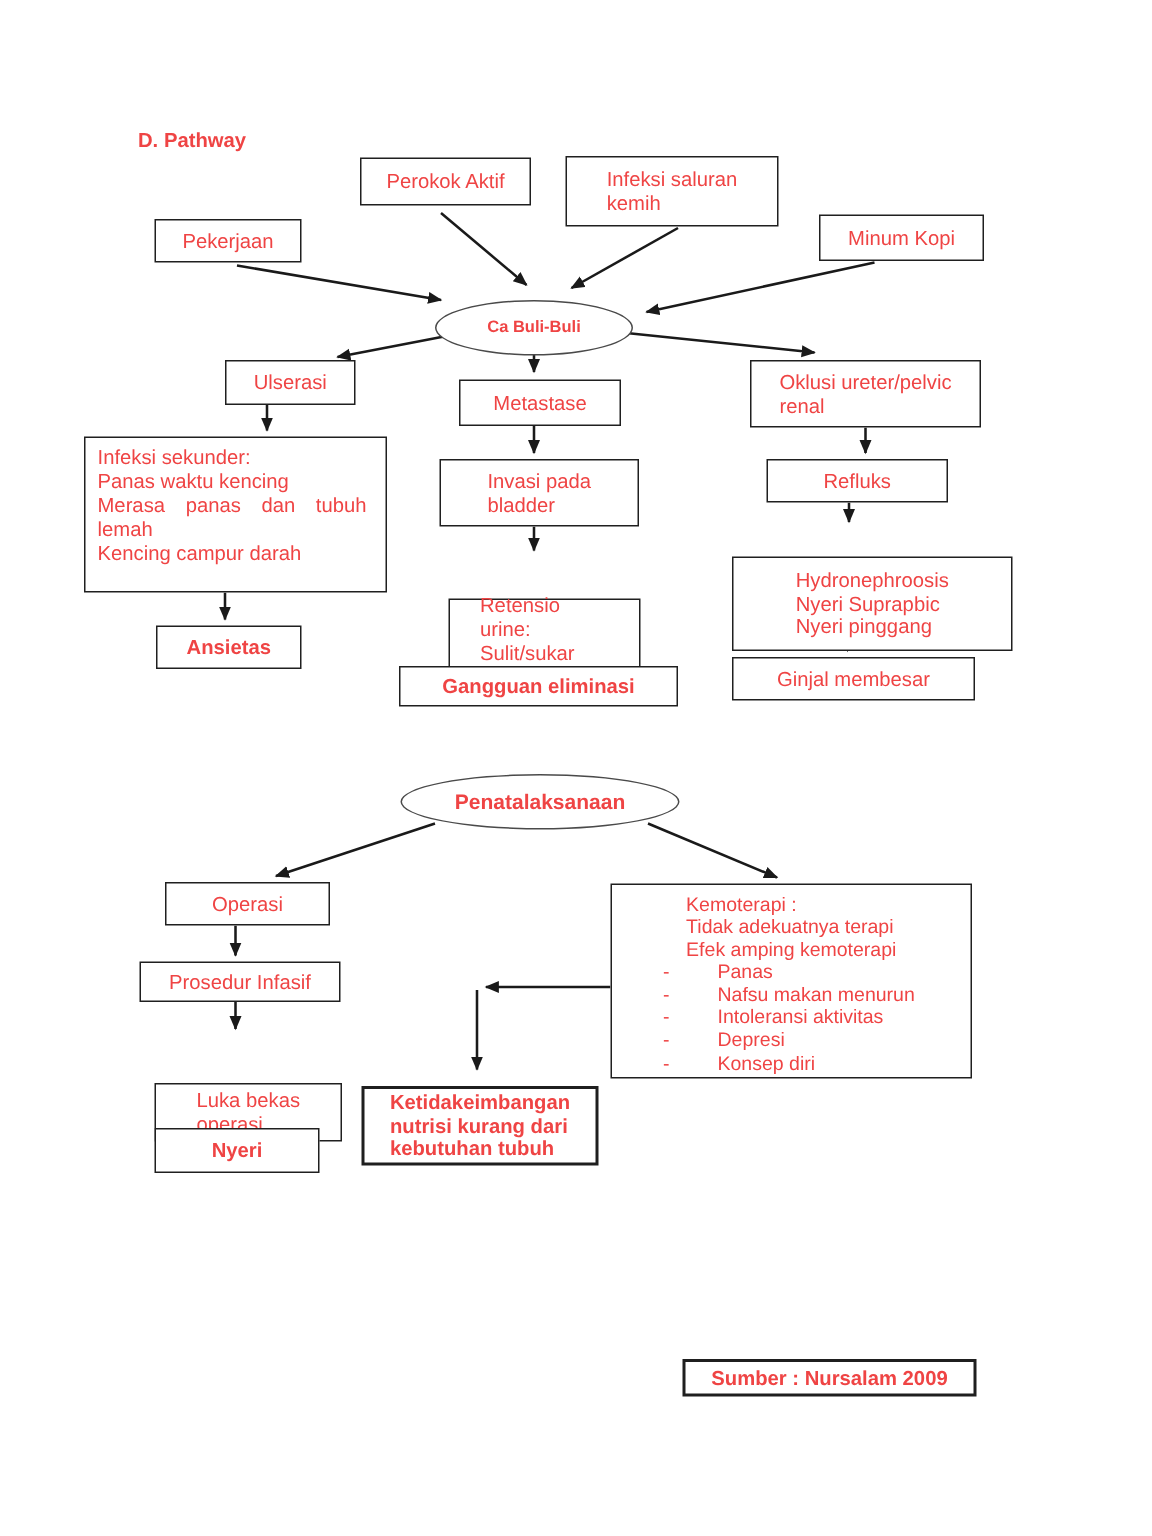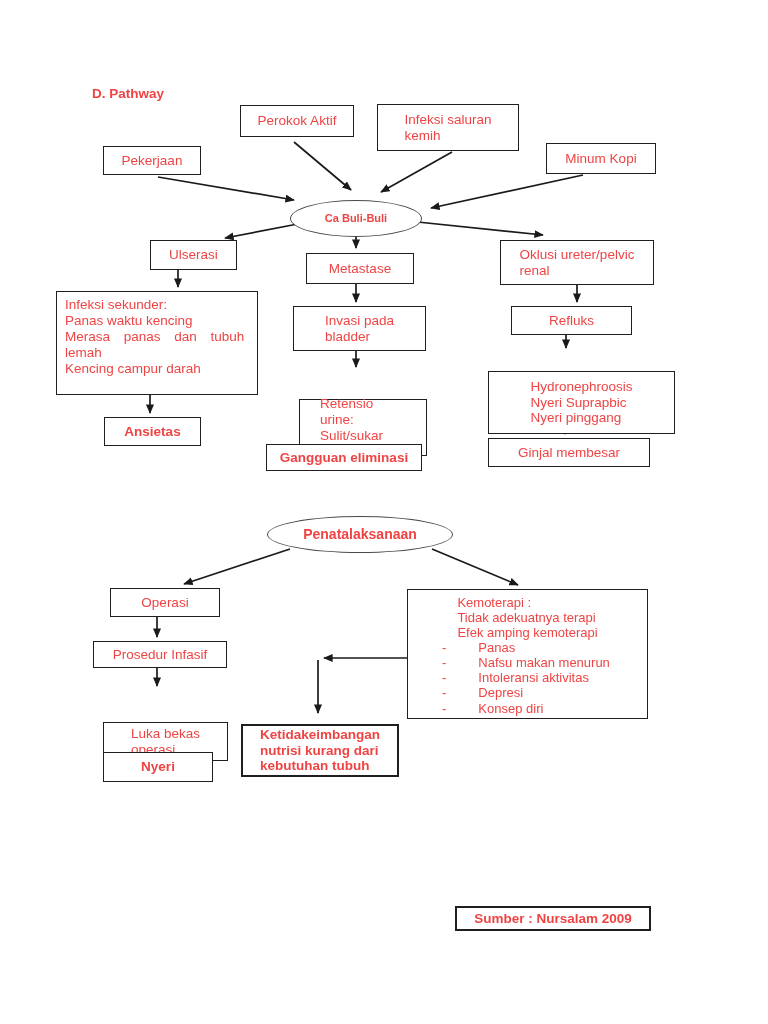--- a/index.html
+++ b/index.html
@@ -95,21 +95,21 @@
 
   <div class="node" style="left:306px; top:253px; width:108px; height:31px;">Metastase</div>
 
   <div class="node pre" style="left:293px; top:306px; width:133px; height:45px;">Invasi pada
 bladder</div>
 
   <div class="node pre leftbox retensio" style="left:299px; top:371px; width:128px; height:57px;">Retensio urine:
 Sulit/sukar
 kencing</div>
 
-  <div class="node bold" style="left:266px; top:444px; width:156px; height:27px;">Gangguan eliminasi</div>
+  <div class="node bold" style="left:266px; top:444px; width:186px; height:27px;">Gangguan eliminasi</div>
 
   <div class="node pre" style="left:500px; top:240px; width:154px; height:45px;">Oklusi ureter/pelvic
 renal</div>
 
   <div class="node" style="left:511px; top:306px; width:121px; height:29px;">Refluks</div>
 
   <div class="node pre" style="left:488px; top:352px; width:187px; height:63px;margin-top:19px;">Hydronephroosis
 Nyeri Suprapbic
 Nyeri pinggang</div>
 

